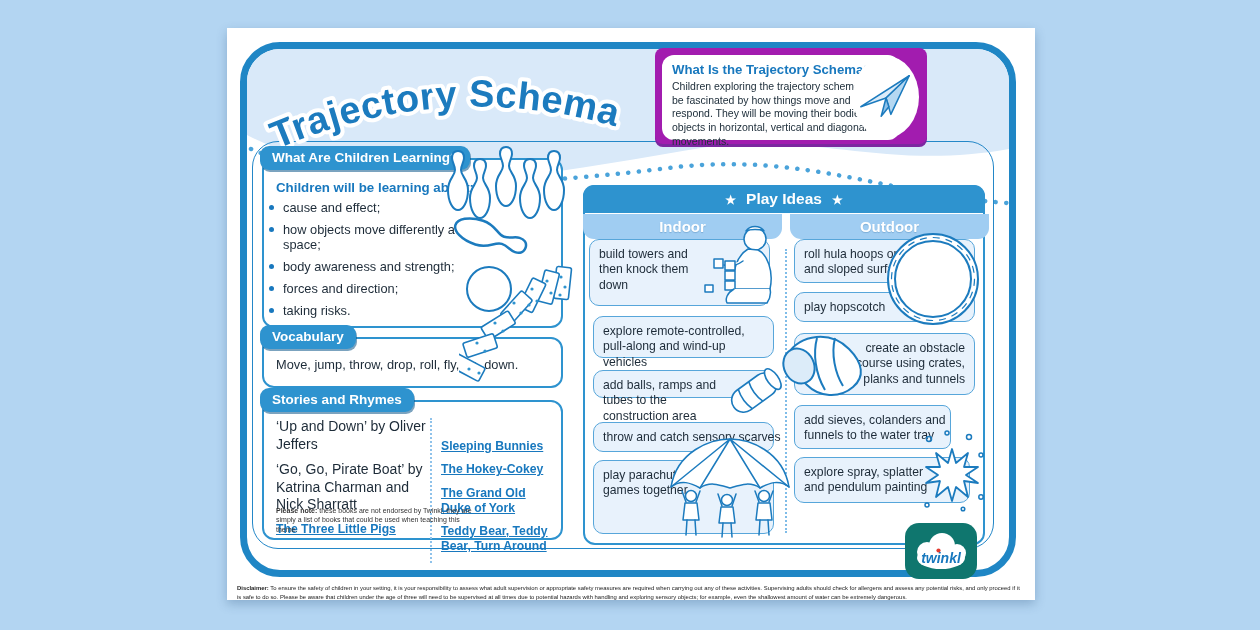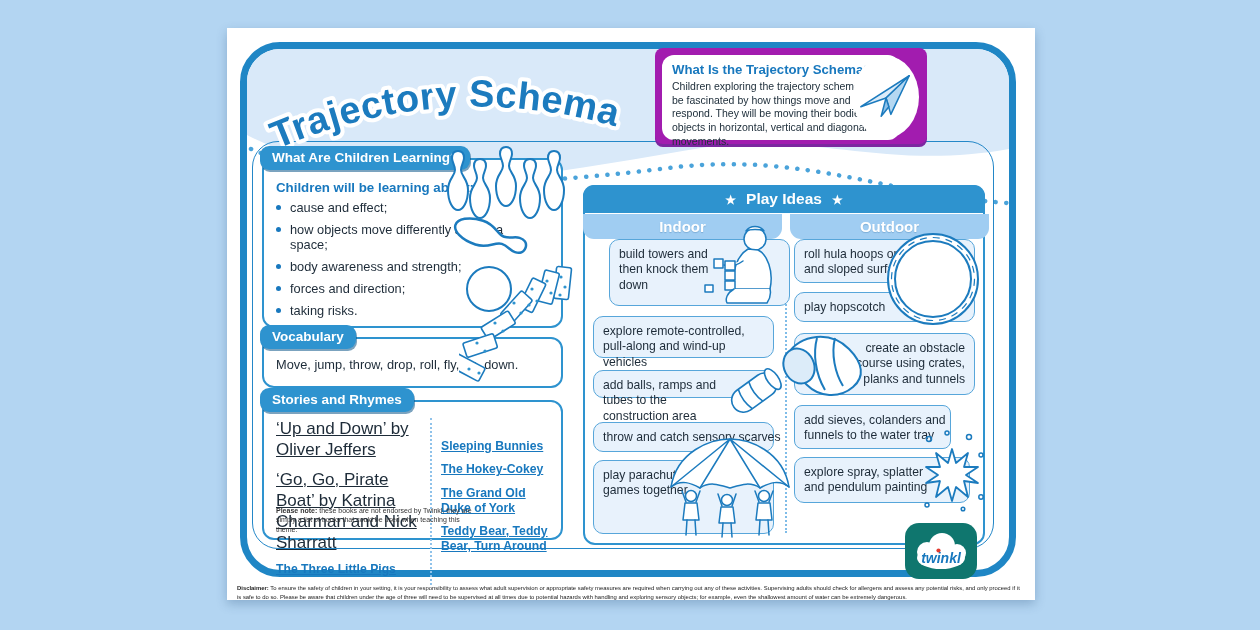--- a/index.html
+++ b/index.html
@@ -13,47 +13,47 @@
   .whatis{position:absolute;left:408px;top:-1px;width:272px;height:99px;background:#a21caf;border-radius:8px;z-index:3;box-shadow:inset 0 -3px 0 rgba(10,70,115,.25);}
   .whatis-box{position:absolute;left:7px;top:7px;width:238px;height:85px;background:#fff;border-radius:12px;padding:7px 10px;box-sizing:border-box;}
   .whatis-heading{font-size:13.2px;font-weight:bold;color:#1878be;margin:0 0 3px;}
   .whatis-body{font-size:10.5px;line-height:1.3;color:#20303c;margin:0;}
   .whatis-badge{position:absolute;right:8px;top:8px;width:66px;height:82px;background:#fff;border-radius:50%;display:flex;align-items:center;justify-content:center;}
   
   .info-box{position:absolute;background:#fff;border:2px solid #2e93cf;border-radius:12px;z-index:2;box-sizing:border-box;}
   .tab{position:absolute;top:-14px;left:-4px;background:#2e93cf;color:#fff;font-weight:bold;font-size:13.5px;padding:4px 12px 5px;border-radius:9px;box-shadow:1px 2px 0 rgba(14,88,138,.55);white-space:nowrap;}
   .learning-box{left:15px;top:109px;width:301px;height:170px;}
   .lead{margin:20px 0 5px 12px;color:#1878be;font-weight:bold;font-size:13.3px;}
-  .learning-box ul{list-style:none;margin:0;padding:0 0 0 12px;}
+  .learning-box ul{list-style:none;margin:0;padding:0 0 0 5px;}
   .learning-box li{display:flex;gap:9px;margin-bottom:7px;font-size:12.8px;color:#1d2b38;line-height:1.18;width:230px;}
   .dot{flex:0 0 auto;width:5px;height:5px;border-radius:50%;background:#1878be;margin-top:5px;}
   .vocab-box{left:15px;top:288px;width:301px;height:51px;}
   .vocab-text{margin:18px 0 0 12px;font-size:12.8px;color:#1d2b38;}
   .stories-box{left:15px;top:351px;width:301px;height:140px;}
   .stories-cols{display:flex;margin:16px 6px 0 12px;}
   .scol1{width:152px;}
   .sdiv{border-left:2px dotted #8fc2ea;margin:0 9px 0 2px;}
   .scol2{flex:1;margin-top:21px;}
-  .book{font-size:17px;color:#1d2b38;margin:0 0 8px;line-height:1.25;text-decoration:underline;}
+  .book{font-size:14px;color:#1d2b38;margin:0 0 8px;line-height:1.25;}
   .slink{display:block;font-size:12.2px;font-weight:bold;color:#1878be;text-decoration:underline;margin:0 0 8px;line-height:1.25;cursor:pointer;}
   .note{position:absolute;left:12px;bottom:4px;font-size:7px;color:#333;width:200px;line-height:1.35;margin:0;}
   
   .pins-svg{position:absolute;left:196px;top:92px;width:132px;height:202px;z-index:3;}
   .dominoes-svg{position:absolute;left:212px;top:216px;width:120px;height:126px;z-index:3;}
   
   .play{position:absolute;left:336px;top:136px;width:402px;height:360px;background:#fff;border:2px solid #2e93cf;border-radius:12px;z-index:2;box-sizing:border-box;}
   .play-title{position:absolute;left:-2px;top:-2px;width:402px;height:28px;background:#2e93cf;border-radius:11px 11px 0 0;color:#fff;font-weight:bold;font-size:15.5px;display:flex;align-items:center;justify-content:center;gap:10px;box-sizing:border-box;}
   .star{font-size:12px;position:relative;top:0.5px;}
   .colhead{position:absolute;top:27px;height:25px;background:#a0cdf2;color:#fff;font-weight:bold;font-size:15px;display:flex;align-items:center;justify-content:center;border-radius:0 0 11px 11px;text-shadow:0 1px 1px rgba(40,100,150,.3);}
   .colhead.c-indoor{left:-2px;width:199px;}
   .colhead.c-outdoor{left:205px;width:199px;}
   .vdivider{position:absolute;left:200px;top:62px;bottom:10px;border-left:2px dotted #7fbce8;}
   .idea{position:absolute;background:#e8f2fc;border:1.5px solid #57a6da;border-radius:10px;font-size:12.2px;color:#1d2b38;line-height:1.25;padding:7px 9px;box-sizing:border-box;}
   .it{display:block;}
-  .i1{left:24px;top:52px;width:181px;height:67px;}  .i1 .it{width:102px;}
+  .i1{left:4px;top:52px;width:181px;height:67px;}  .i1 .it{width:102px;}
   .i2{left:8px;top:129px;width:181px;height:42px;} .i2 .it{width:160px;}
   .i3{left:8px;top:183px;width:181px;height:28px;} .i3 .it{width:132px;}
   .i4{left:8px;top:235px;width:181px;height:30px;} .i4 .it{width:172px;white-space:nowrap;}
   .i5{left:8px;top:273px;width:181px;height:74px;} .i5 .it{width:88px;}
   .o1{left:209px;top:52px;width:181px;height:44px;}  .o1 .it{width:118px;}
   .o2{left:209px;top:105px;width:181px;height:30px;}
   .o3{left:209px;top:146px;width:181px;height:62px;text-align:right;} .o3 .it{width:128px;margin-left:auto;}
   .o4{left:209px;top:218px;width:157px;height:44px;border-radius:8px;} .o4 .it{width:162px;}
   .o5{left:209px;top:270px;width:176px;height:46px;} .o5 .it{width:132px;}
   .child-svg{position:absolute;left:112px;top:36px;width:92px;height:84px;z-index:3;}

